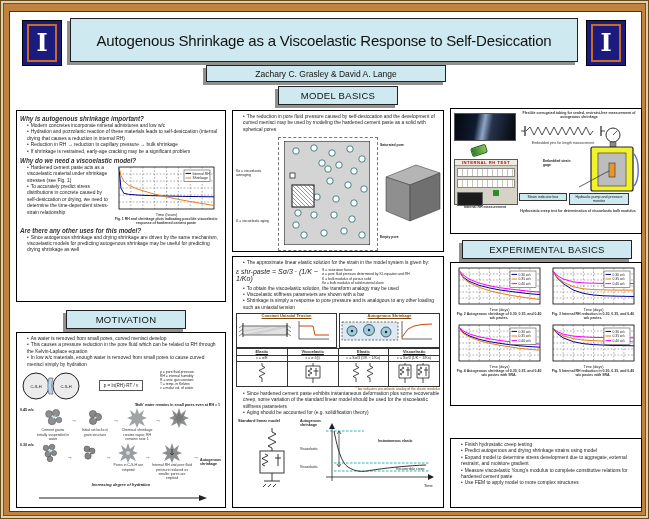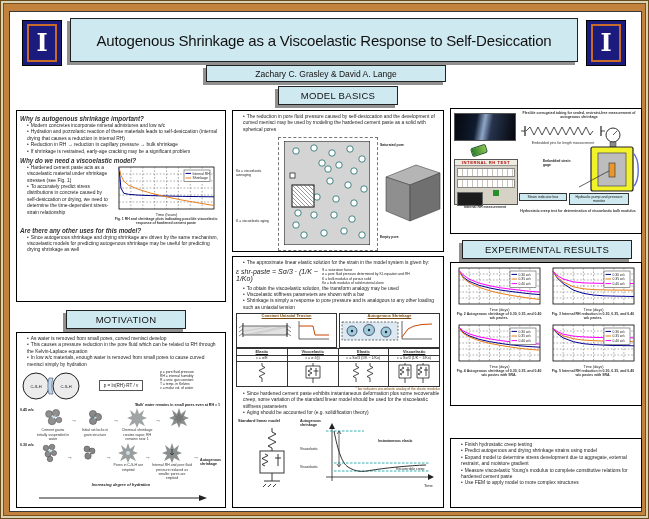--- a/index.html
+++ b/index.html
@@ -432,21 +432,21 @@
       <path d="M32,44 C 20,50 10,56 2,60" stroke="#333" stroke-width="0.8" fill="none"></path>
       <path d="M56,26 C 63,32 63,54 56,60" stroke="#5a6bd6" stroke-width="1.4" fill="none"></path>
     </svg>
     <div class="abs t34" style="left:92px;top:50px;width:32px;font-weight:bold;">Embedded strain gage</div>
     <div class="abs bluelab" style="left:68px;top:84px;width:44px;">Strain indicator box</div>
     <div class="abs bluelab" style="left:118px;top:84px;width:56px;">Hydraulic pump and pressure monitor</div>
     <div class="abs cap" style="left:68px;top:100px;width:118px;">Hydrostatic creep test for determination of viscoelastic bulk modulus</div>
   </div>
 
   <div class="panel hdr" style="left:452px;top:228px;width:168px;height:17px;">
-    <span>EXPERIMENTAL RESULTS</span>
+    <span>EXPERIMENTAL BASICS</span>
   </div>
   <div class="box" style="left:440px;top:250px;width:192px;height:144px;">
     <div class="res-grid">
       <div class="rescell">
         <div class="chart" style="width:88px;height:46px;"><svg width="88" height="46">
                 <rect x="4" y="2" width="81" height="36" fill="#fff" stroke="#000" stroke-width="0.8"></rect>
                 <line x1="14.125" y1="2" x2="14.125" y2="38" stroke="#444" stroke-width="0.45" stroke-dasharray="1.6,1.8"></line>
                 <line x1="24.25" y1="2" x2="24.25" y2="38" stroke="#444" stroke-width="0.45" stroke-dasharray="1.6,1.8"></line>
                 <line x1="34.375" y1="2" x2="34.375" y2="38" stroke="#444" stroke-width="0.45" stroke-dasharray="1.6,1.8"></line>
                 <line x1="44.5" y1="2" x2="44.5" y2="38" stroke="#444" stroke-width="0.45" stroke-dasharray="1.6,1.8"></line>

